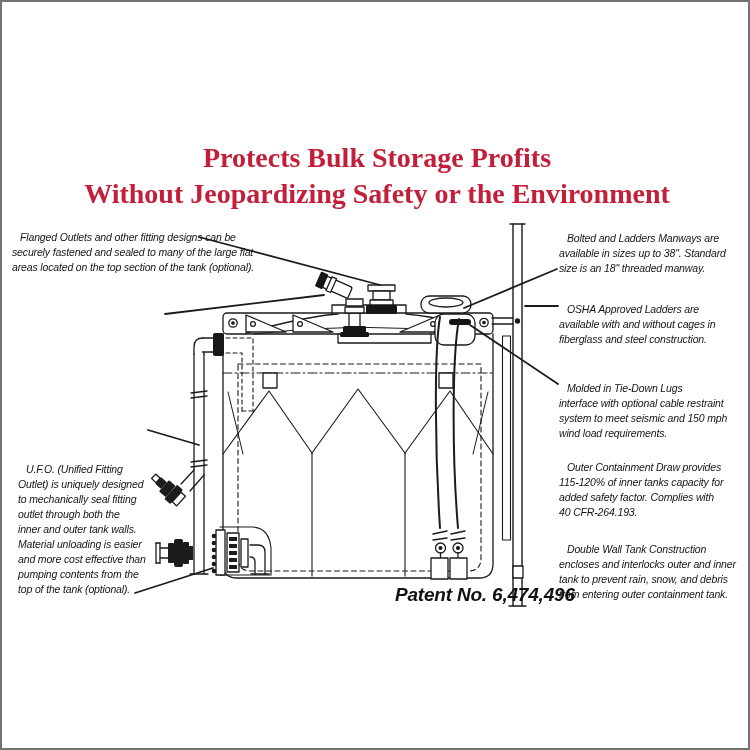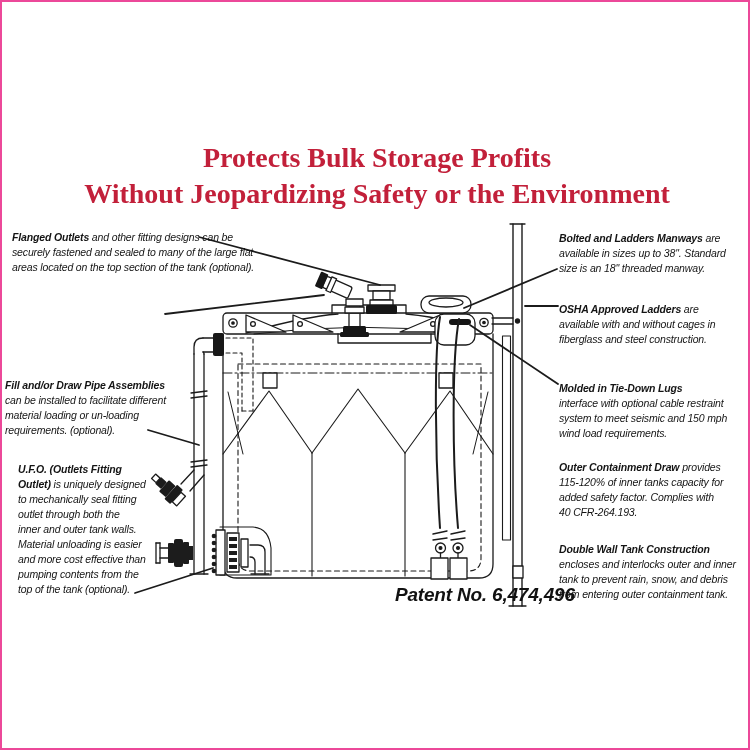--- a/index.html
+++ b/index.html
@@ -1,32 +1,32 @@
 <!DOCTYPE html>
 <html><head>
 <meta charset="utf-8">
 <style>
   html,body{margin:0;padding:0;background:#fff;}
   #page{
     position:relative;width:750px;height:750px;background:#fff;
     font-family:"Liberation Sans","DejaVu Sans",sans-serif;
-    overflow:hidden;box-sizing:border-box;border:2px solid #ec4899;
+    overflow:hidden;box-sizing:border-box;border:2px solid #737373;
   }
   #diagram-svg{position:absolute;left:0;top:0;z-index:0;}
   .title{
     position:absolute;left:0;top:138px;width:750px;text-align:center;z-index:2;
     font-family:"Liberation Serif","DejaVu Serif",serif;
     font-weight:bold;color:#c2203a;font-size:28px;line-height:36px;
   }
   .note{
     position:absolute;z-index:2;font-size:10.5px;line-height:15px;
     font-style:italic;color:#141414;letter-spacing:-0.15px;
     white-space:pre-line;
   }
-  .note b{font-weight:bold;}
+  .note b{font-weight:normal;margin-left:8px;}
   #note-flanged   {left:10px;  top:228px; width:270px;}
   #note-uvent     {left:10px;  top:307px; width:200px;}
   #note-filldraw  {left:3px;   top:376px; width:200px;}
   #note-ufo       {left:16px;  top:460px; width:180px;}
   #note-manways   {left:557px; top:229px; width:196px;}
   #note-ladders   {left:557px; top:300px; width:196px;}
   #note-tiedown   {left:557px; top:379px; width:196px;}
   #note-contain   {left:557px; top:458px; width:196px;}
   #note-doublewall{left:557px; top:540px; width:196px;}
   .patent{
@@ -217,26 +217,22 @@
   <div class="title">
     <div>Protects Bulk Storage Profits</div>
     <div>Without Jeopardizing Safety or the Environment</div>
   </div>
 
   <div class="note" id="note-flanged"><b>Flanged Outlets</b><span> and other fitting designs can be
 securely fastened and sealed to many of the large flat
 areas located on the top section of the tank (optional).</span></div>
 
 
-  <div class="note" id="note-filldraw"><b>Fill and/or Draw Pipe Assemblies</b><span>
-can be installed to facilitate different
-material loading or un-loading
-requirements. (optional).</span></div>
-
-  <div class="note" id="note-ufo"><b>U.F.O. (Outlets Fitting
+
+  <div class="note" id="note-ufo"><b>U.F.O. (Unified Fitting
 Outlet)</b><span> is uniquely designed
 to mechanically seal fitting
 outlet through both the
 inner and outer tank walls.
 Material unloading is easier
 and more cost effective than
 pumping contents from the
 top of the tank (optional).</span></div>
 
   <div class="note" id="note-manways"><b>Bolted and Ladders Manways</b><span> are

